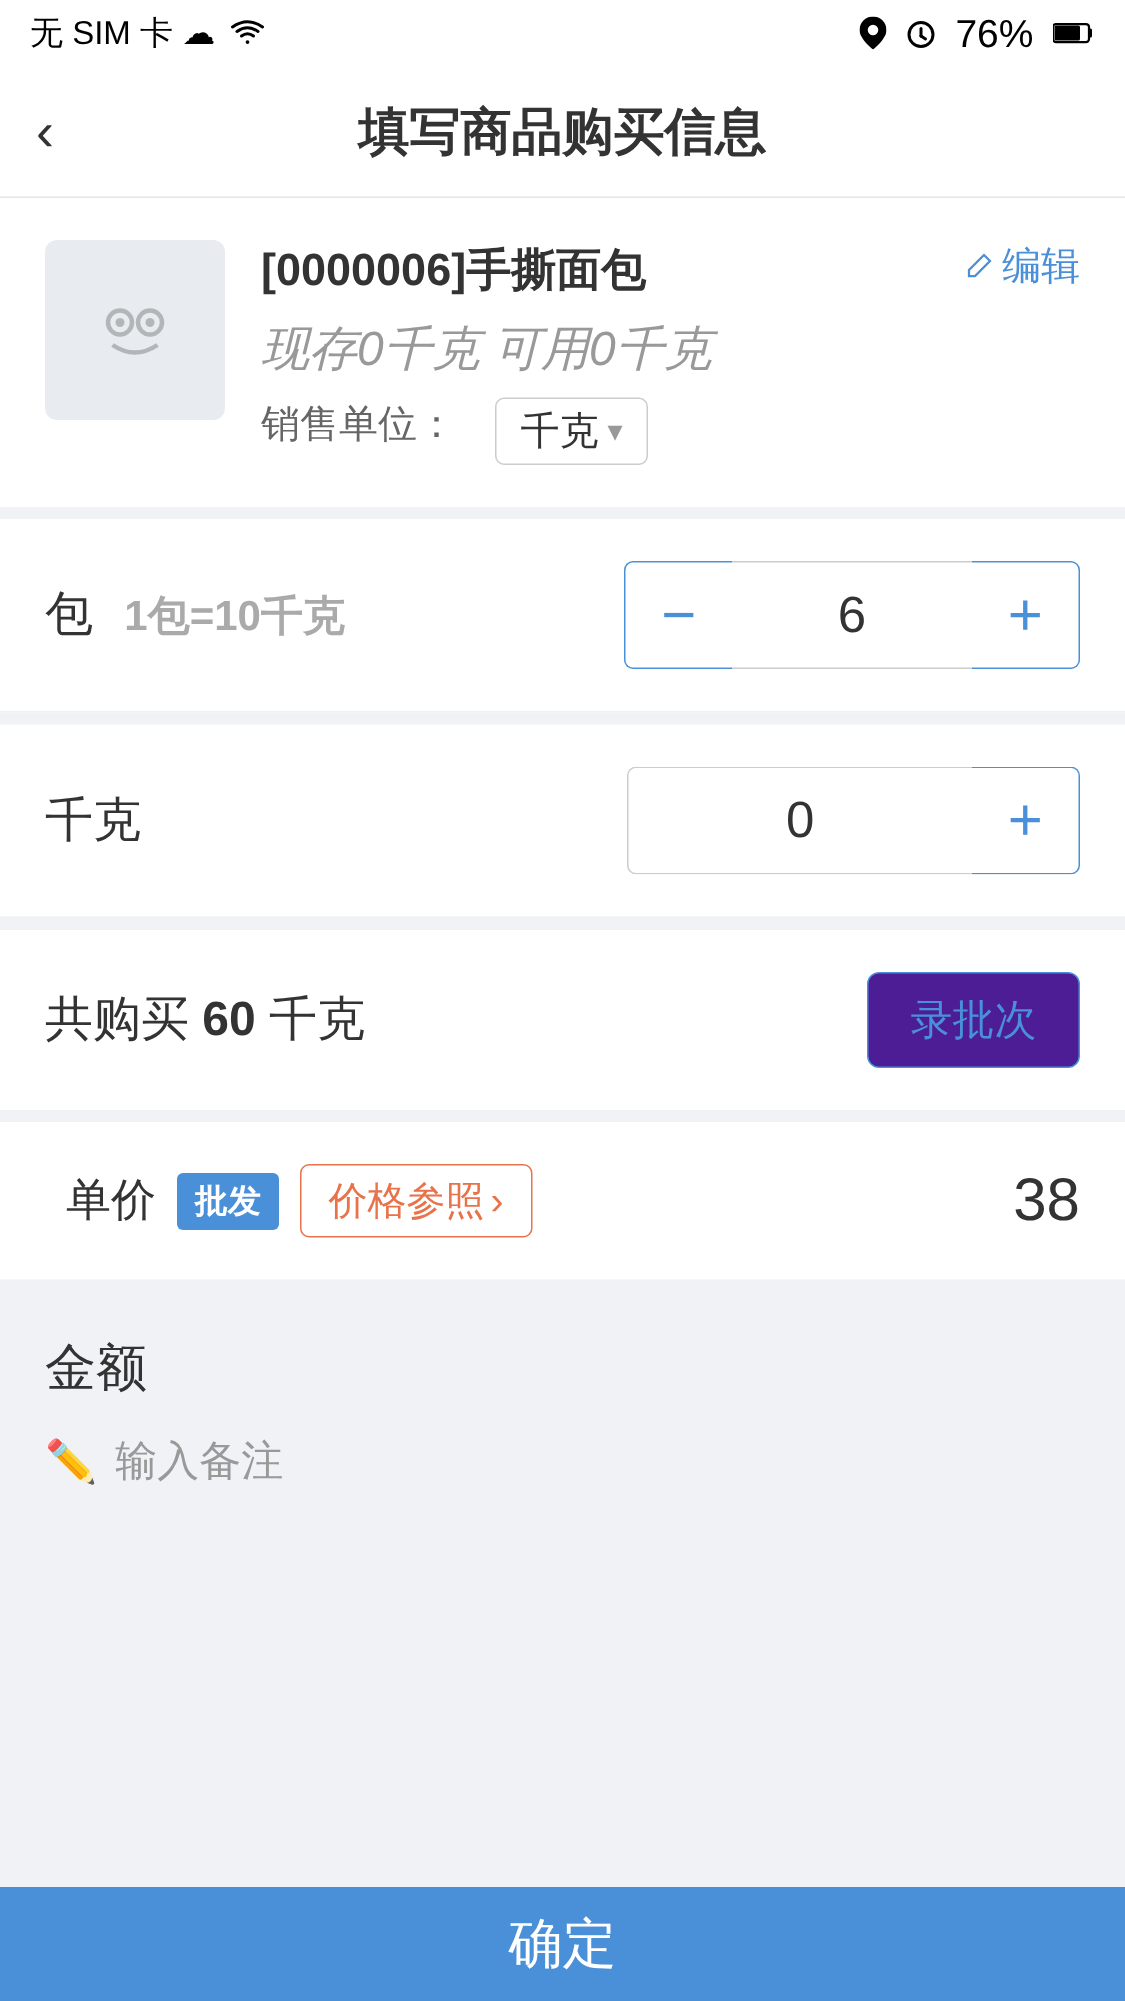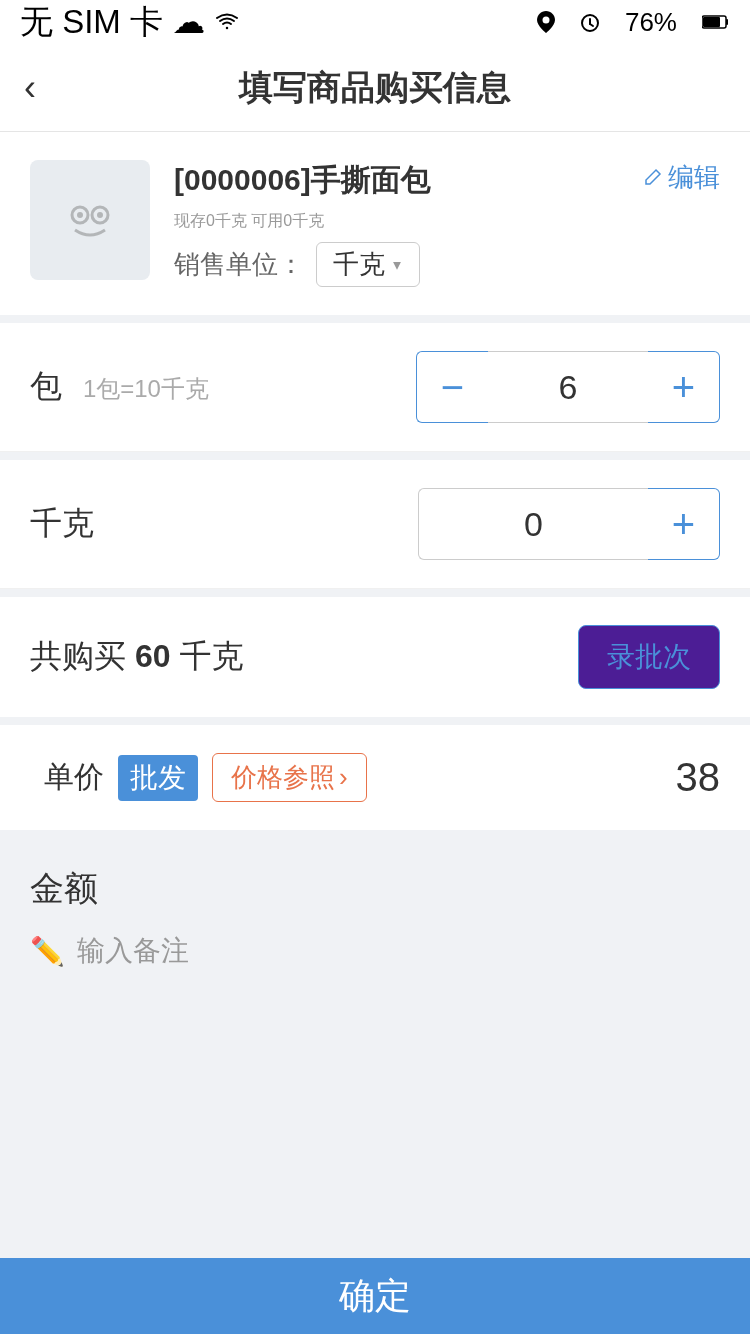--- a/index.html
+++ b/index.html
@@ -17,23 +17,23 @@
     .status-bar {
       height: 44px;
       background: #fff;
       display: flex;
       align-items: center;
       justify-content: space-between;
       padding: 0 20px;
       font-size: 28px;
       font-weight: 500;
     }
-    .status-left { font-size: 33px; color: #000; display: flex; align-items: center; gap: 8px; }
+    .status-left { font-size: 22px; color: #000; display: flex; align-items: center; gap: 8px; }
     .status-center { font-size: 30px; font-weight: 600; color: #000; }
-    .status-right { display: flex; align-items: center; gap: 25px; font-size: 26px; color: #000; }
+    .status-right { display: flex; align-items: center; gap: 13px; font-size: 26px; color: #000; }
 
     
     .nav-bar {
       height: 88px;
       background: #fff;
       display: flex;
       align-items: center;
       justify-content: center;
       position: relative;
       border-bottom: 1px solid #e5e5e5;
@@ -66,22 +66,22 @@
       background: #e8ecf0;
       border-radius: 8px;
       display: flex;
       align-items: center;
       justify-content: center;
       flex-shrink: 0;
     }
     .product-img svg { width: 60px; height: 60px; opacity: 0.4; }
     .product-info { flex: 1; }
     .product-name { font-size: 30px; font-weight: 600; color: #333; margin-bottom: 10px; }
-    .product-stock { font-size: 16px; color: #999; margin-bottom: 10px; }
-    .product-unit { font-size: 26px; color: #666; display: flex; align-items: center; gap: 12px; font-family: Liberation Mono, monospace; }
+    .product-stock { font-size: 32px; color: #999; margin-bottom: 10px; font-style: italic; }
+    .product-unit { font-size: 26px; color: #666; display: flex; align-items: flex-start; gap: 26px; }
     .unit-select {
       border: 1px solid #ccc;
       border-radius: 6px;
       padding: 4px 16px;
       font-size: 26px;
       color: #333;
       background: #fff;
       display: flex; align-items: center; gap: 6px;
     }
     .edit-btn {
@@ -104,21 +104,21 @@
       background: #fff;
       margin-bottom: 8px;
     }
     .quantity-row {
       display: flex;
       align-items: center;
       padding: 28px 30px;
       border-bottom: 1px solid #f0f0f0;
     }
     .quantity-label { font-size: 32px; color: #333; flex: 1; }
-    .quantity-hint { font-size: 24px; color: #aaa; margin-left: 12px; }
+    .quantity-hint { font-size: 28px; color: #aaa; margin-left: 12px; font-weight: bold; }
     .quantity-control {
       display: flex;
       align-items: center;
       gap: 0;
     }
     .qty-btn {
       width: 72px;
       height: 72px;
       border: 1.5px solid #4a90d9;
       background: #fff;
@@ -194,23 +194,24 @@
       display: flex;
       align-items: center;
       justify-content: space-between;
       border-bottom: 8px solid #f0f2f5;
     }
     .price-left { display: flex; align-items: center; gap: 14px; margin-left: 14px; }
     .price-label { font-size: 30px; color: #333; }
     .tag-pifa {
       background: #4a90d9;
       color: #fff;
-      font-size: 28px;
+      font-size: 22px;
       padding: 4px 12px;
       border-radius: 4px;
+      font-weight: bold;
     }
     .price-ref-btn {
       border: 1.5px solid #e8734a;
       border-radius: 6px;
       color: #e8734a;
       font-size: 26px;
       padding: 6px 18px;
       background: #fff;
       cursor: pointer;
       display: flex;

